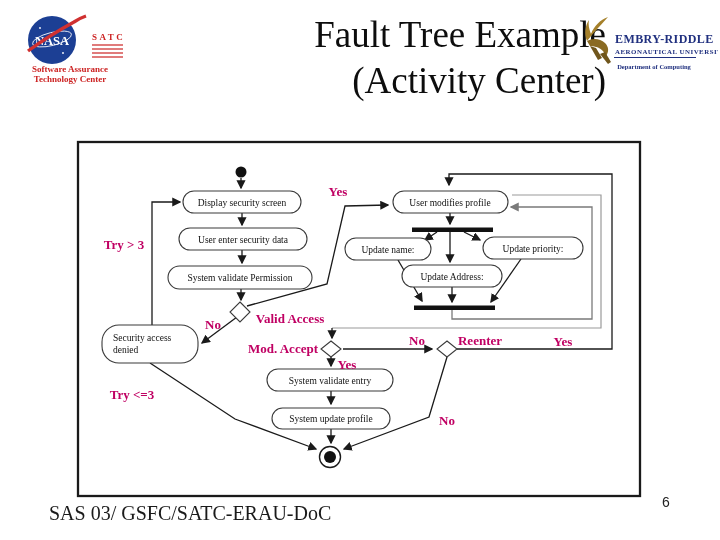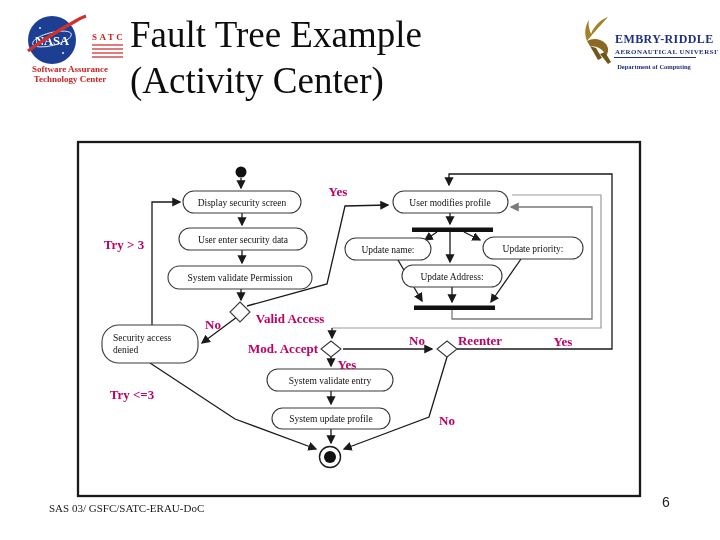--- a/index.html
+++ b/index.html
@@ -1,22 +1,22 @@
 <!DOCTYPE html>
 <html><head>
 <meta charset="utf-8">
 <style>
   html,body{margin:0;padding:0;background:#888;}
   .slide{position:relative;width:720px;height:540px;background:#ffffff;overflow:hidden;
          font-family:"Liberation Serif", serif;}
   .abs{position:absolute;}
-  .title{left:130px;top:12px;width:476px;text-align:left;color:#0d0d0d;
+  .title{left:130px;top:12px;width:476px;text-align:right;color:#0d0d0d;
          font-size:37px;line-height:1.24;font-weight:400;}
   .title div{white-space:nowrap;}
-  .footer{left:49px;top:502px;font-size:11px;color:#1a1a1a;}
+  .footer{left:49px;top:502px;font-size:20px;color:#1a1a1a;}
   .pagenum{left:662px;top:494px;font-size:14px;color:#222;font-family:"Liberation Sans",sans-serif;}
   svg text{font-family:"Liberation Serif", serif;}
   .node-label{font-size:9.5px;fill:#111;}
   .guard{font-size:13px;font-weight:bold;fill:#c00063;}
   .shape{fill:#ffffff;stroke:#3a3a3a;stroke-width:1.1;}
   .solid{fill:#111;stroke:none;}
   .edge{fill:none;stroke:#1a1a1a;stroke-width:1.3;}
   .edge-gray{fill:none;stroke:#7a7a7a;stroke-width:1.3;}
   .edge-gray2{fill:none;stroke:#9a9a9a;stroke-width:1.2;}
   .border{fill:none;stroke:#1a1a1a;stroke-width:2.3;}

